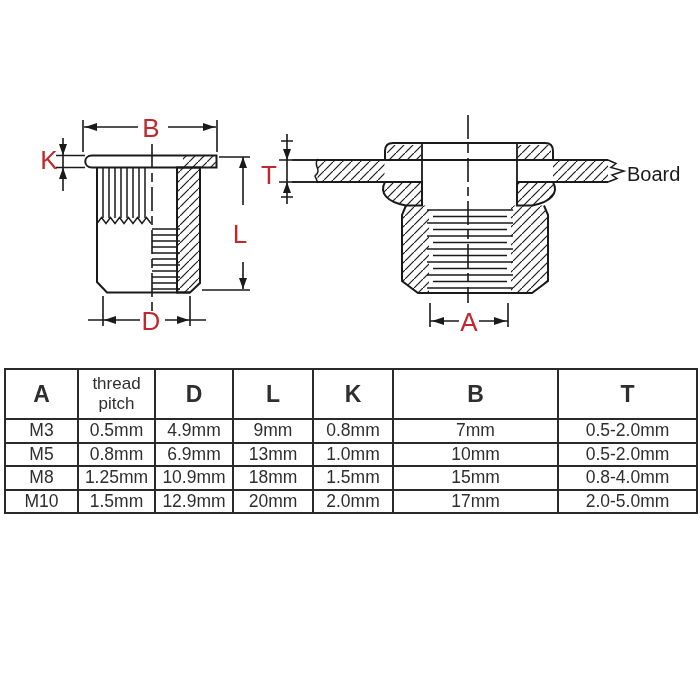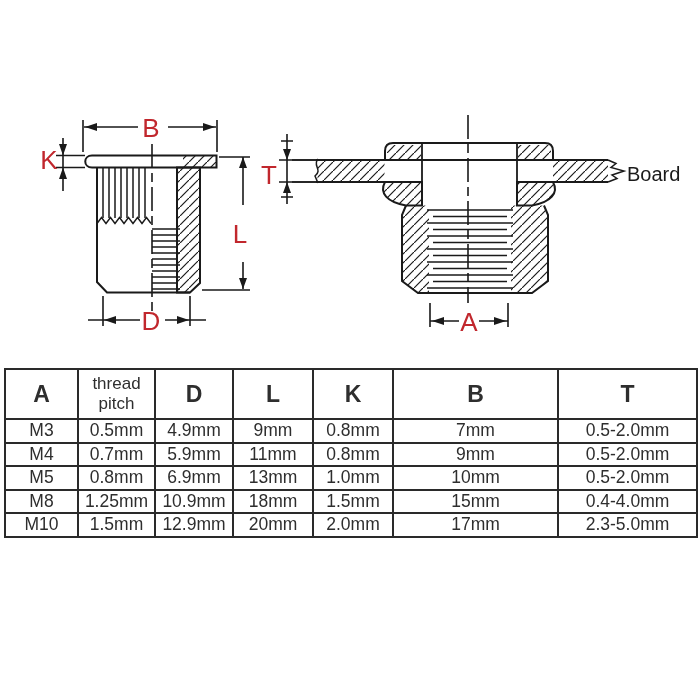--- a/index.html
+++ b/index.html
@@ -171,51 +171,42 @@
         <tr>
           <td>M3</td>
           <td>0.5mm</td>
           <td>4.9mm</td>
           <td>9mm</td>
           <td>0.8mm</td>
           <td>7mm</td>
           <td>0.5-2.0mm</td>
         </tr>
         <tr>
-          <td>M4</td>
-          <td>0.7mm</td>
-          <td>5.9mm</td>
-          <td>11mm</td>
-          <td>0.8mm</td>
-          <td>9mm</td>
-          <td>0.5-2.0mm</td>
-        </tr>
-        <tr>
           <td>M5</td>
           <td>0.8mm</td>
           <td>6.9mm</td>
           <td>13mm</td>
           <td>1.0mm</td>
           <td>10mm</td>
           <td>0.5-2.0mm</td>
         </tr>
         <tr>
           <td>M8</td>
           <td>1.25mm</td>
           <td>10.9mm</td>
           <td>18mm</td>
           <td>1.5mm</td>
           <td>15mm</td>
-          <td>0.4-4.0mm</td>
+          <td>0.8-4.0mm</td>
         </tr>
         <tr>
           <td>M10</td>
           <td>1.5mm</td>
           <td>12.9mm</td>
           <td>20mm</td>
           <td>2.0mm</td>
           <td>17mm</td>
-          <td>2.3-5.0mm</td>
+          <td>2.0-5.0mm</td>
         </tr>
       </tbody>
     </table>
   </div>
 </div>
 
 </body></html>

